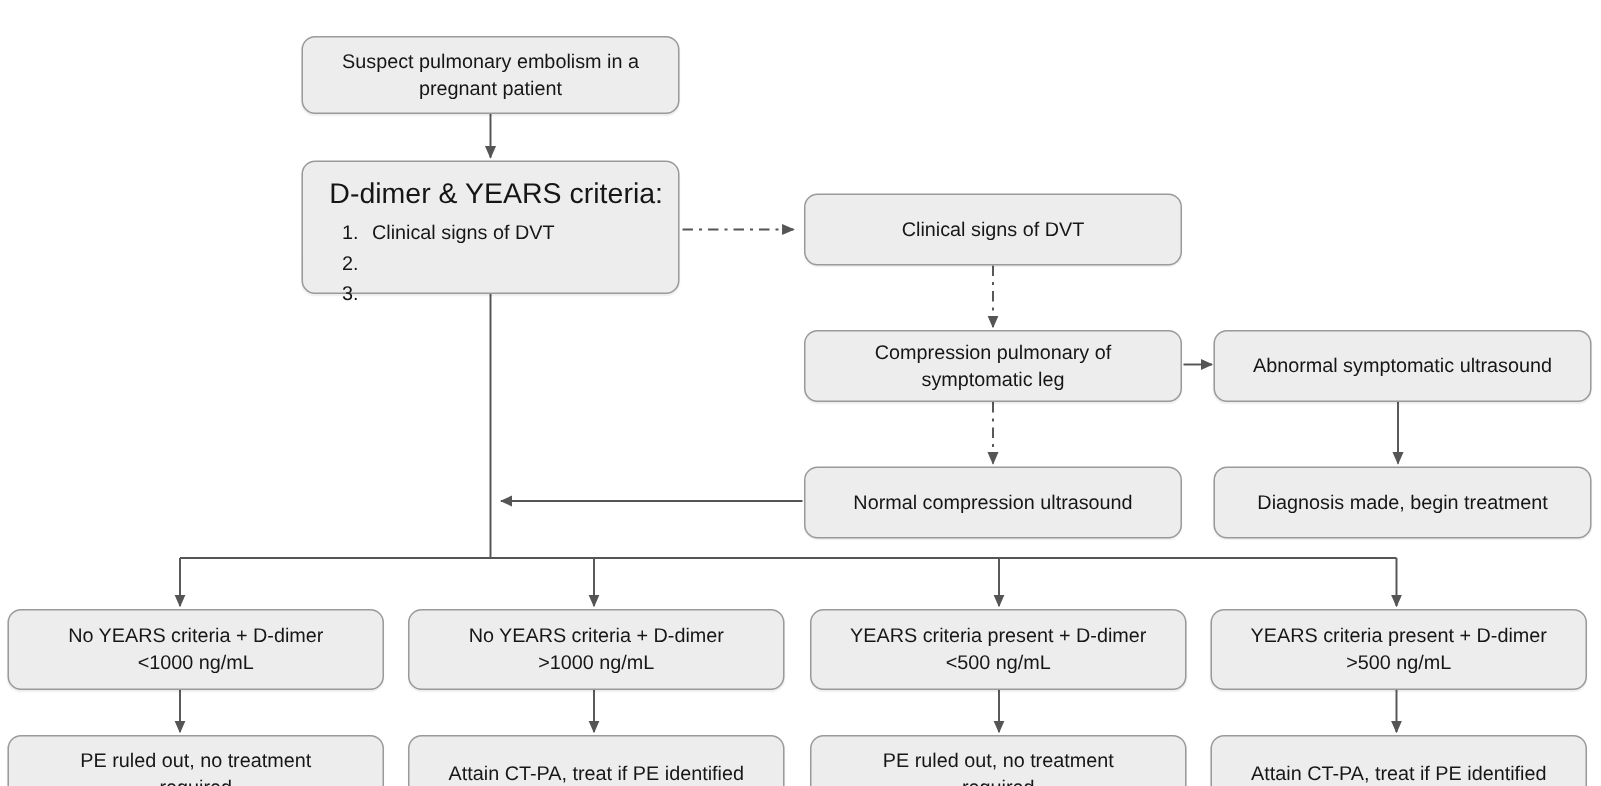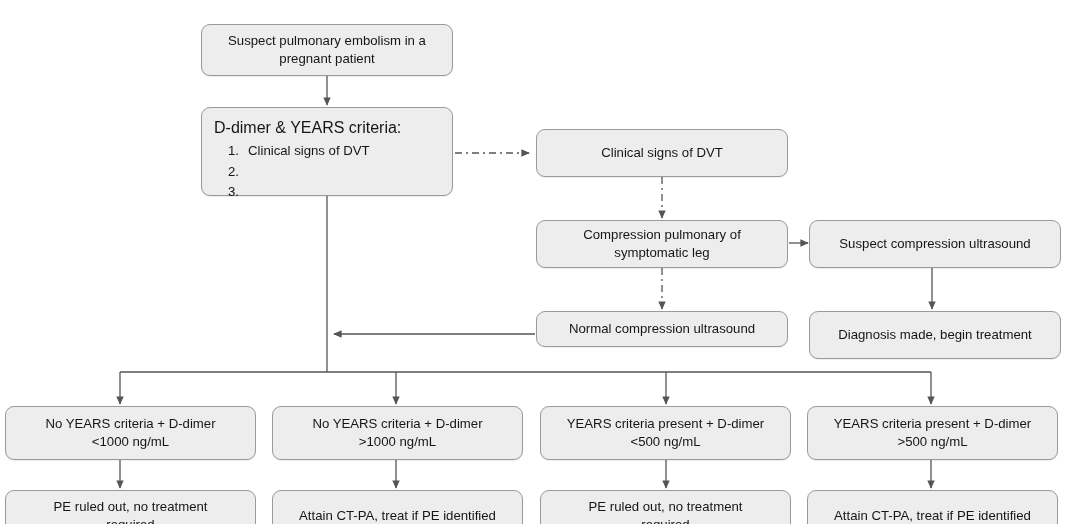--- a/index.html
+++ b/index.html
@@ -51,24 +51,24 @@
     width: 100%;
     white-space: pre-line;
   }
   
   .node.criteria {
     display: block;
     padding: 9px 10px 9px 12px;
     text-align: left;
   }
   .criteria-title {
-    text-align: left;
+    text-align: right;
     display: block;
     margin-bottom: 2px;
-    font-size: 16px;
+    font-size: 19px;
   }
   .criteria-list {
     margin: 0;
     padding: 0;
     list-style: none;
   }
   .criteria-list li {
     display: flex;
     font-size: 13.2px;
     line-height: 1.55;
@@ -157,24 +157,24 @@
   <div class="node" style="left:536px; top:110px; width:252px; height:48px;">
     <span class="node-text">Clinical signs of DVT</span>
   </div>
 
   <div class="node" style="left:536px; top:201px; width:252px; height:48px;">
     <span class="node-text">Compression pulmonary of
 symptomatic leg</span>
   </div>
 
   <div class="node" style="left:809px; top:201px; width:252px; height:48px;">
-    <span class="node-text">Suspect compression ultrasound</span>
-  </div>
-
-  <div class="node" style="left:536px; top:292px; width:252px; height:36px;">
+    <span class="node-text">Abnormal symptomatic ultrasound</span>
+  </div>
+
+  <div class="node" style="left:536px; top:292px; width:252px; height:48px;">
     <span class="node-text">Normal compression ultrasound</span>
   </div>
 
   <div class="node" style="left:809px; top:292px; width:252px; height:48px;">
     <span class="node-text">Diagnosis made, begin treatment</span>
   </div>
 
   <div class="node" style="left:5px; top:387px; width:251px; height:54px;">
     <span class="node-text">No YEARS criteria + D-dimer
 &lt;1000 ng/mL</span>

